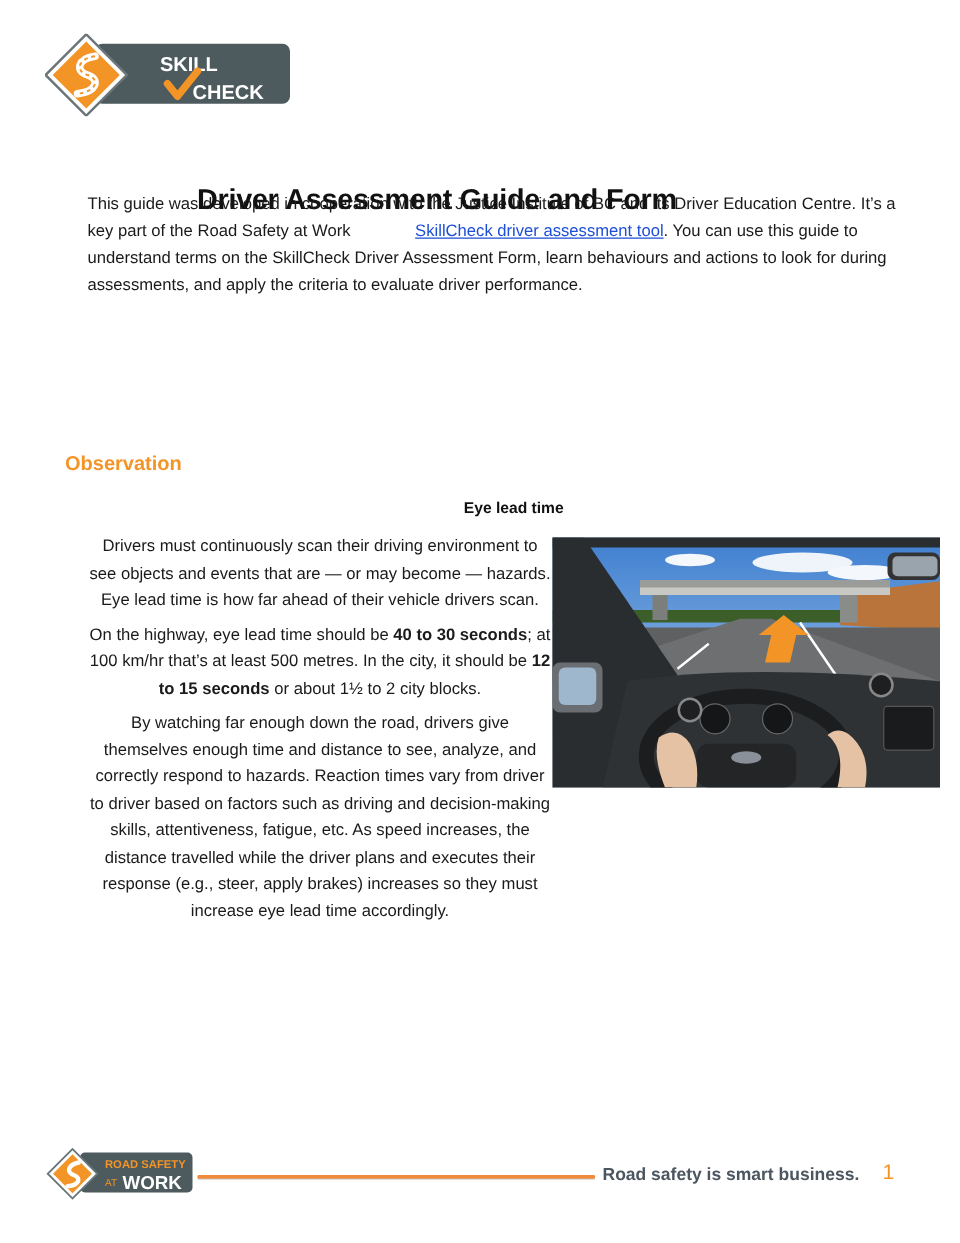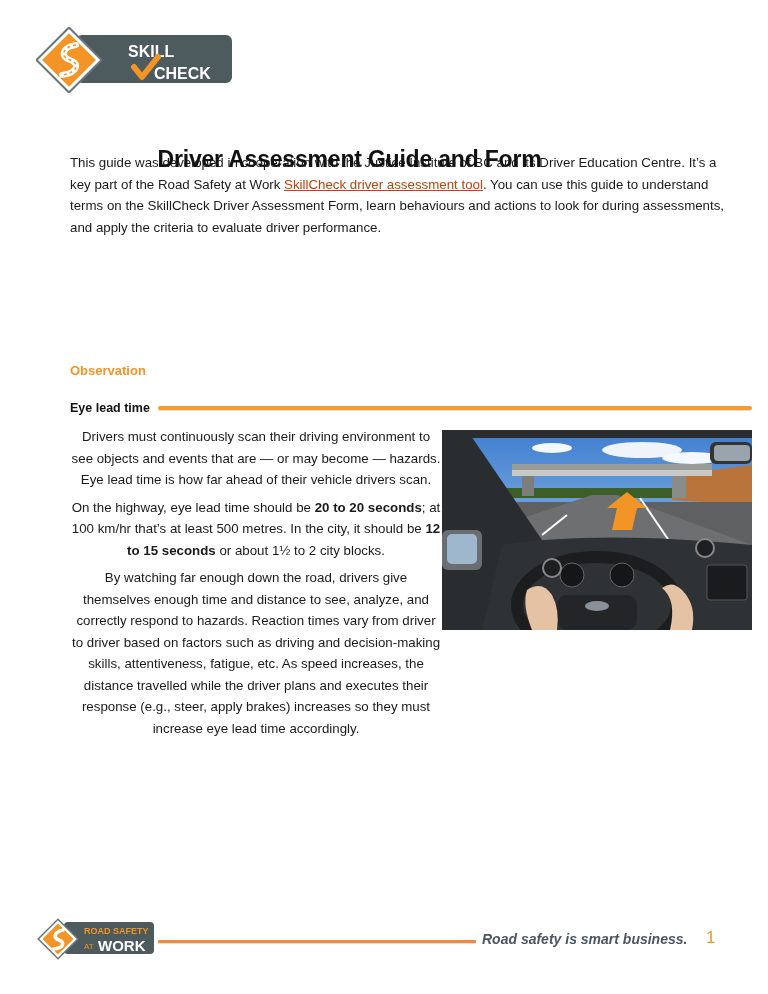--- a/index.html
+++ b/index.html
@@ -5,36 +5,36 @@
   * { box-sizing: border-box; margin: 0; padding: 0; }
   html, body { width: 768px; height: 994px; background: #ffffff; overflow: hidden; }
   body { font-family: "Liberation Sans", sans-serif; color: #1a1a1a; position: relative; }
 
   .logo { position: absolute; left: 36px; top: 27px; width: 200px; height: 66px; }
   .title { position: absolute; left: 0; width: 699px; top: 146px; text-align: center;
            font-size: 23px; font-weight: bold; color: #111; letter-spacing: -0.2px; }
 
   .intro { position: absolute; left: 70px; top: 152px; width: 660px; font-size: 13.3px; line-height: 21.5px; color: #1a1a1a; }
   .intro p { margin-bottom: 6px; }
-  .intro a { color: #c2410c; text-decoration: underline; }
+  .intro a { color: #1d4ed8; text-decoration: underline; margin-left: 48px; }
 
-  .section-title { position: absolute; left: 70px; top: 363px; font-size: 13px; font-weight: bold; color: #f39427; }
+  .section-title { position: absolute; left: 52px; top: 363px; font-size: 16px; font-weight: bold; color: #f39427; }
 
-  .sub-row { position: absolute; left: 70px; top: 399px; width: 682px; height: 18px; display: flex; align-items: center; }
+  .sub-row { position: absolute; left: 70px; top: 399px; width: 682px; height: 18px; display: flex; align-items: center; flex-direction: column; }
   .sub-label { font-size: 12.5px; font-weight: bold; color: #111; white-space: nowrap; }
   .sub-rule { flex: 1; height: 4px; margin-left: 8px; background: #f59c31; border-radius: 2px; box-shadow: 0 1px 1px rgba(0,0,0,0.15); }
 
   .col-text { position: absolute; left: 70px; top: 426px; width: 372px; font-size: 13.3px; line-height: 21.5px; color: #1a1a1a; }
   .col-text p { margin-bottom: 6px; text-align: center; }
 
   .photo { position: absolute; left: 442px; top: 430px; width: 310px; height: 200px; overflow: hidden; background: #333; }
 
   .footer-logo { position: absolute; left: 36px; top: 918px; width: 120px; height: 42px; }
   .footer-rule { position: absolute; left: 158px; top: 940px; width: 318px; height: 3px; background: #f08a3c; border-radius: 1px; box-shadow: 0 1px 1px rgba(0,0,0,0.15); }
-  .footer-tag { position: absolute; left: 482px; top: 931px; font-size: 14px; font-weight: bold; color: #4b5660; font-style: italic; }
+  .footer-tag { position: absolute; left: 482px; top: 931px; font-size: 14px; font-weight: bold; color: #4b5660; }
   .page-num { position: absolute; left: 706px; top: 928px; font-size: 17px; color: #f39427; }
 </style>
 </head>
 <body>
 
 <svg class="logo" viewBox="0 0 200 66">
   <rect x="40" y="8" width="156" height="48" rx="6" fill="#4d5a5e"></rect>
   <g transform="translate(33,33) rotate(45)">
     <rect x="-23" y="-23" width="46" height="46" fill="#ffffff" stroke="#6b767a" stroke-width="2"></rect>
     <rect x="-19" y="-19" width="38" height="38" fill="#f39427"></rect>
@@ -57,21 +57,21 @@
 <h2 class="section-title">Observation</h2>
 
 <div class="sub-row">
   <span class="sub-label">Eye lead time</span>
   <span class="sub-rule"></span>
 </div>
 
 <div class="col-text">
   <p>Drivers must continuously scan their driving environment to see objects and events that are — or may become — hazards. Eye lead time is how far ahead of their vehicle drivers scan.</p>
   <p>
-    <span>On the highway, eye lead time should be </span><b>20 to 20 seconds</b><span>; at 100 km/hr that’s at least 500 metres. In the city, it should be </span><b>12 to 15 seconds</b><span> or about 1½ to 2 city blocks.</span>
+    <span>On the highway, eye lead time should be </span><b>40 to 30 seconds</b><span>; at 100 km/hr that’s at least 500 metres. In the city, it should be </span><b>12 to 15 seconds</b><span> or about 1½ to 2 city blocks.</span>
   </p>
   <p>By watching far enough down the road, drivers give themselves enough time and distance to see, analyze, and correctly respond to hazards. Reaction times vary from driver to driver based on factors such as driving and decision-making skills, attentiveness, fatigue, etc. As speed increases, the distance travelled while the driver plans and executes their response (e.g., steer, apply brakes) increases so they must increase eye lead time accordingly.</p>
 </div>
 
 <svg class="photo" viewBox="0 0 310 200" preserveAspectRatio="none">
   <defs>
     <linearGradient id="sky" x1="0" y1="0" x2="0" y2="1">
       <stop offset="0" stop-color="#3f7fd0"></stop>
         <stop offset="1" stop-color="#b8d4ee"></stop>
     </linearGradient>

